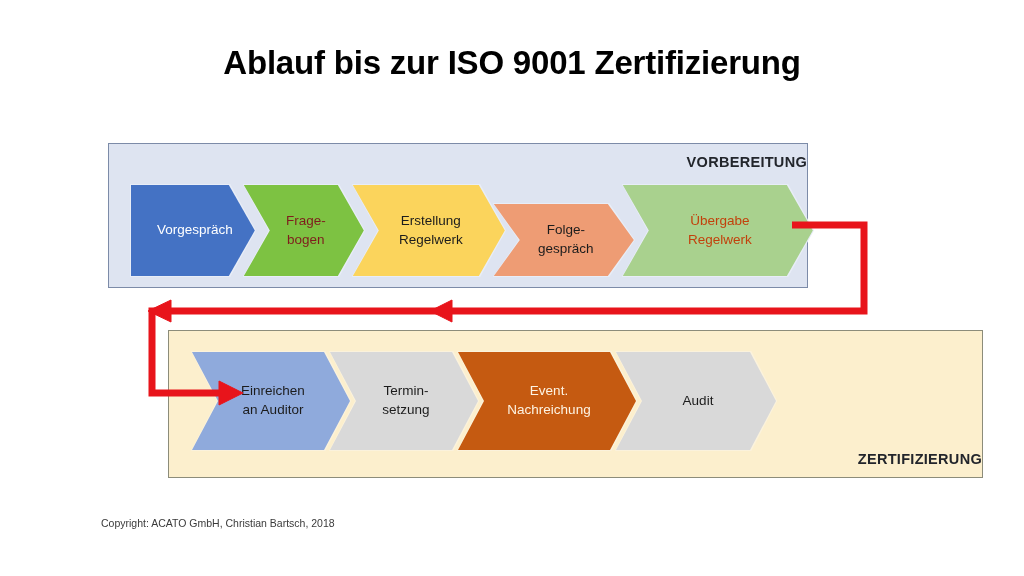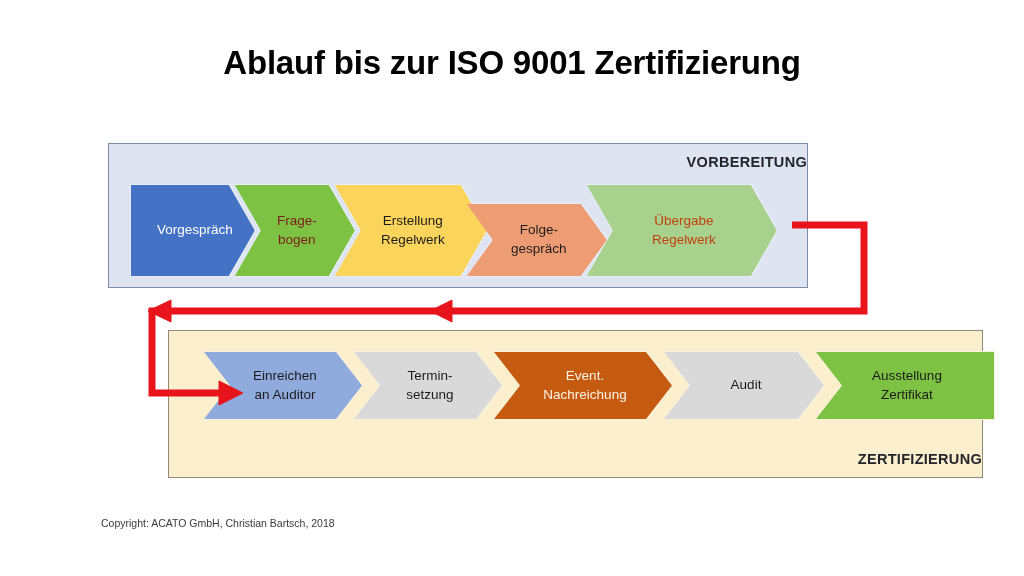--- a/index.html
+++ b/index.html
@@ -74,27 +74,27 @@
   .chevron-row {
     position: absolute;
     display: flex;
     align-items: stretch;
   }
   .chevron-row.prep-row {
     left: 131px;
     top: 185px;
     width: 664px;
     height: 91px;
+    gap: 9px;
   }
   .chevron-row.cert-row {
-    left: 204px;
+    left: 192px;
     top: 352px;
     width: 772px;
-    height: 67px;
-    gap: 12px;
+    height: 98px;
   }
 
   .chev {
     position: relative;
     display: flex;
     align-items: center;
     justify-content: center;
     text-align: center;
     box-sizing: border-box;
     font-size: 13.5px;
@@ -230,26 +230,20 @@
       <span class="chev-label">Event.
 Nachreichung</span>
     </div>
 
     <div class="chev" id="p1-3" style="flex: 0 0 160px; color: rgb(28, 28, 28);">
       <div class="chev-outline shape-chevron" style="background: rgb(251, 242, 220);"></div>
       <div class="chev-fill shape-chevron" style="background: rgb(217, 217, 217);"></div>
       <span class="chev-label">Audit</span>
     </div>
 
-    <div class="chev" id="p1-4" style="flex: 0 0 178px; color: rgb(28, 28, 28);">
-      <div class="chev-outline shape-chevron-flat" style="background: rgb(251, 242, 220);"></div>
-      <div class="chev-fill shape-chevron-flat" style="background: rgb(125, 194, 66);"></div>
-      <span class="chev-label">Ausstellung
-Zertifikat</span>
-    </div>
 
   </div>
 
   <svg class="connector-svg" viewBox="0 0 1024 576">
     <g id="connector-group" fill="none" stroke-linecap="butt" stroke-linejoin="miter" stroke="#E8141B" stroke-width="7">
 
       <path id="conn-path" d="M 792 225 L 864 225 L 864 311 L 152 311 L 152 393 L 232 393" fill="none"></path>
 
       <polygon id="arrow-mid" points="430,311 452,300 452,322" fill="#E8141B" stroke="#E8141B" stroke-width="1"></polygon>
 

